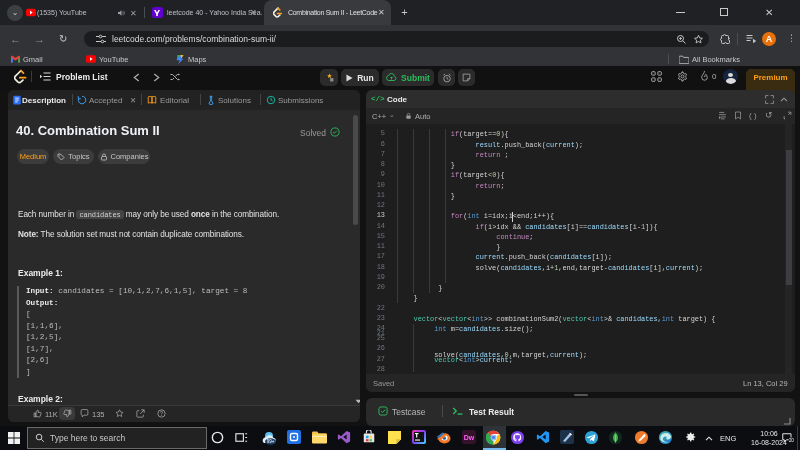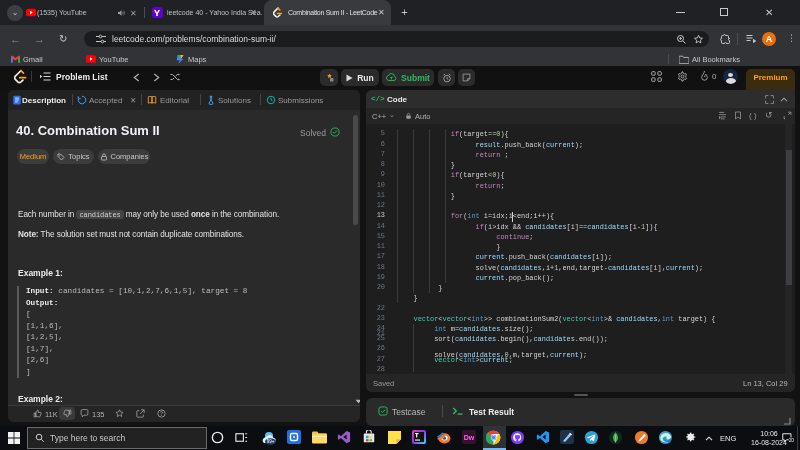--- a/index.html
+++ b/index.html
@@ -402,32 +402,30 @@
   <div class="cl" style="left:31px;top:97.6px;">&nbsp;&nbsp;&nbsp;&nbsp;&nbsp;&nbsp;&nbsp;&nbsp;&nbsp;&nbsp;&nbsp;&nbsp;&nbsp;&nbsp;&nbsp;&nbsp;&nbsp;&nbsp;&nbsp;<span class="k">if</span>(i&gt;idx &amp;&amp; <span class="v">candidates</span>[i]==<span class="v">candidates</span>[i-<span class="n">1</span>]){</div>
   <div class="ln" style="left:1px;top:107.8px;color:#6e7681;">15</div>
   <div class="cl" style="left:31px;top:107.8px;">&nbsp;&nbsp;&nbsp;&nbsp;&nbsp;&nbsp;&nbsp;&nbsp;&nbsp;&nbsp;&nbsp;&nbsp;&nbsp;&nbsp;&nbsp;&nbsp;&nbsp;&nbsp;&nbsp;&nbsp;&nbsp;&nbsp;&nbsp;&nbsp;<span class="k">continue</span>;</div>
   <div class="ln" style="left:1px;top:118.0px;color:#6e7681;">11</div>
   <div class="cl" style="left:31px;top:118.0px;">&nbsp;&nbsp;&nbsp;&nbsp;&nbsp;&nbsp;&nbsp;&nbsp;&nbsp;&nbsp;&nbsp;&nbsp;&nbsp;&nbsp;&nbsp;&nbsp;&nbsp;&nbsp;&nbsp;&nbsp;&nbsp;&nbsp;&nbsp;&nbsp;}</div>
   <div class="ln" style="left:1px;top:128.3px;color:#6e7681;">17</div>
   <div class="cl" style="left:31px;top:128.3px;">&nbsp;&nbsp;&nbsp;&nbsp;&nbsp;&nbsp;&nbsp;&nbsp;&nbsp;&nbsp;&nbsp;&nbsp;&nbsp;&nbsp;&nbsp;&nbsp;&nbsp;&nbsp;&nbsp;<span class="v">current</span>.push_back(<span class="v">candidates</span>[i]);</div>
   <div class="ln" style="left:1px;top:138.5px;color:#6e7681;">18</div>
   <div class="cl" style="left:31px;top:138.5px;">&nbsp;&nbsp;&nbsp;&nbsp;&nbsp;&nbsp;&nbsp;&nbsp;&nbsp;&nbsp;&nbsp;&nbsp;&nbsp;&nbsp;&nbsp;&nbsp;&nbsp;&nbsp;&nbsp;solve(<span class="v">candidates</span>,i+<span class="n">1</span>,end,target-<span class="v">candidates</span>[i],<span class="v">current</span>);</div>
   <div class="ln" style="left:1px;top:148.8px;color:#6e7681;">19</div>
-  <div class="cl" style="left:31px;top:148.8px;">&nbsp;&nbsp;&nbsp;&nbsp;&nbsp;&nbsp;&nbsp;&nbsp;&nbsp;&nbsp;&nbsp;&nbsp;&nbsp;&nbsp;&nbsp;&nbsp;&nbsp;&nbsp;&nbsp;<span class="v">current</span>.pop_back();</div>
   <div class="ln" style="left:1px;top:159.0px;color:#6e7681;">20</div>
   <div class="cl" style="left:31px;top:159.0px;">&nbsp;&nbsp;&nbsp;&nbsp;&nbsp;&nbsp;&nbsp;&nbsp;&nbsp;&nbsp;}</div>
   <div class="ln" style="left:1px;top:169.2px;color:#6e7681;margin-top:36px;">21</div>
   <div class="cl" style="left:31px;top:169.2px;">&nbsp;&nbsp;&nbsp;&nbsp;}</div>
   <div class="ln" style="left:1px;top:179.5px;color:#6e7681;">22</div>
   <div class="ln" style="left:1px;top:189.7px;color:#6e7681;">23</div>
   <div class="cl" style="left:31px;top:189.7px;">&nbsp;&nbsp;&nbsp;&nbsp;<span class="cls">vector</span>&lt;<span class="cls">vector</span>&lt;<span class="t">int</span>&gt;&gt; combinationSum2(<span class="cls">vector</span>&lt;<span class="t">int</span>&gt;&amp; <span class="v">candidates</span>,<span class="t">int</span> target) {</div>
   <div class="ln" style="left:1px;top:200.0px;color:#6e7681;">24</div>
   <div class="cl" style="left:31px;top:200.0px;">&nbsp;&nbsp;&nbsp;&nbsp;&nbsp;&nbsp;&nbsp;&nbsp;&nbsp;<span class="t">int</span> m=<span class="v">candidates</span>.size();</div>
   <div class="ln" style="left:1px;top:210.2px;color:#6e7681;">25</div>
-  <div class="cl" style="left:31px;top:210.2px;">&nbsp;&nbsp;&nbsp;&nbsp;&nbsp;&nbsp;&nbsp;&nbsp;&nbsp;sort(<span class="v">candidates</span>.begin(),<span class="v">candidates</span>.end());</div>
   <div class="ln" style="left:1px;top:220.4px;color:#6e7681;">26</div>
   <div class="ln" style="left:1px;top:230.7px;color:#6e7681;">27</div>
   <div class="cl" style="left:31px;top:230.7px;">&nbsp;&nbsp;&nbsp;&nbsp;&nbsp;&nbsp;&nbsp;&nbsp;&nbsp;<span class="cls">vector</span>&lt;<span class="t">int</span>&gt;<span class="v">current</span>;</div>
   <div class="ln" style="left:1px;top:240.9px;color:#6e7681;">28</div>
   <div class="cl" style="left:31px;top:226px;">&nbsp;&nbsp;&nbsp;&nbsp;&nbsp;&nbsp;&nbsp;&nbsp;&nbsp;solve(<span class="v">candidates</span>,<span class="n">0</span>,m,target,<span class="v">current</span>);</div>
   <div class="abs" style="left:146px;top:87.5px;width:1px;height:10px;background:#d4d4d4;"></div>
     </div>
 
   <div class="abs" style="left:0;top:284px;width:429px;height:18px;background:#252526;"></div>
   <div class="abs" style="left:7px;top:289px;font-size:7.5px;color:#9a9a9a;">Saved</div>

